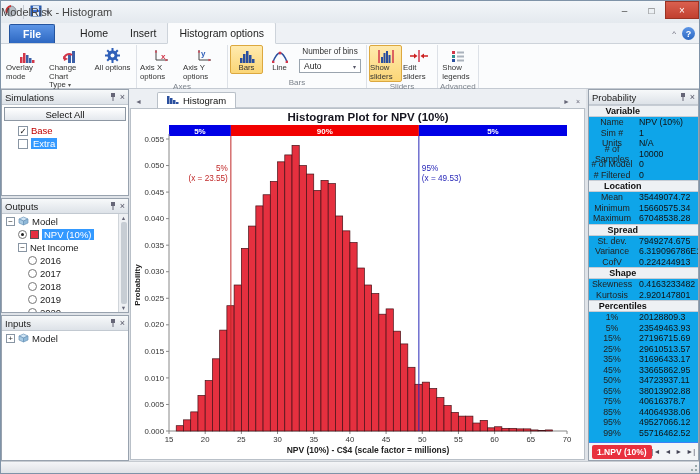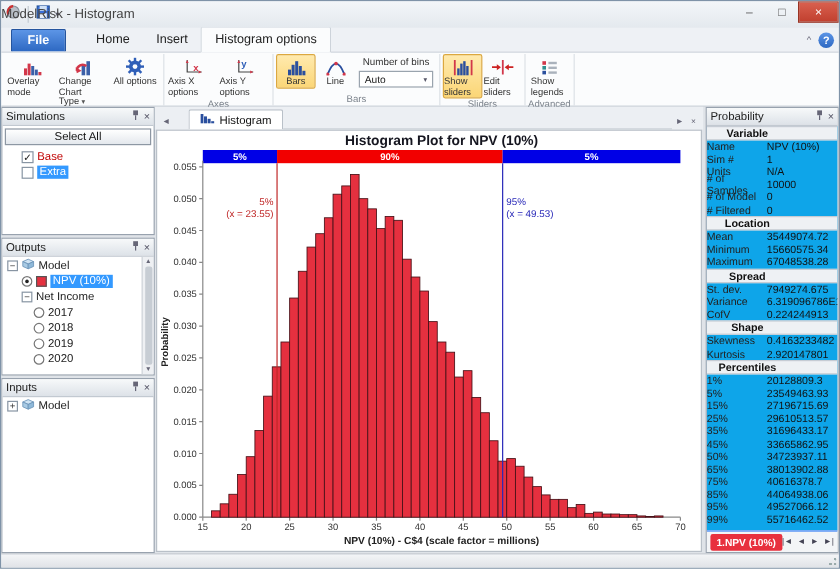--- a/index.html
+++ b/index.html
@@ -72,21 +72,21 @@
   .chartarea{flex:1;background:#fff;border:1px solid #b9c0c8;margin:0 1px 1px 1px;position:relative;overflow:hidden;}
   .chartarea svg{display:block;}
 
   
   .rightcol{width:113px;display:flex;flex-direction:column;padding-left:2px;}
   .stats-panel{flex:1;}
   .stats-body{flex:1;background:#0ea5e9;font-size:8.8px;overflow:hidden;}
   .shead{font-weight:bold;font-size:9px;border-top:1px solid #c6ccd4;border-bottom:1px solid #c6ccd4;background:#eef1f4;height:12px;display:flex;align-items:center;color:#111;}
   .shead span{width:62%;text-align:center;}
   .srow{display:flex;height:10.5px;align-items:center;color:#222;}
-  .srow .lab{width:50px;flex:none;text-align:left;padding-right:4px;}
+  .srow .lab{width:50px;flex:none;text-align:center;padding-right:4px;}
   .srow .val{color:#111;white-space:nowrap;}
   .badgerow{height:18px;flex:none;display:flex;align-items:center;padding:0 3px;background:#f3f5f7;border-top:1px solid #3b82f6;}
   .badge{background:#e8303e;color:#fff;font-size:8.5px;font-weight:bold;padding:2px 5px;border-radius:2px;}
   .navbtns{margin-left:auto;display:flex;gap:4px;font-size:7px;color:#445;}
 
   
   .statusbar{height:14px;background:linear-gradient(#f4f5f7,#dcdfe4);border-top:1px solid #c6cbd1;position:relative;}
   .grip{position:absolute;right:2px;bottom:2px;width:8px;height:8px;background:
     radial-gradient(circle at 7px 1px,#9aa 1px,transparent 1.2px),
     radial-gradient(circle at 7px 5px,#9aa 1px,transparent 1.2px),
@@ -343,20 +343,24 @@
           <div class="trow ind1">
             <span class="radio on"></span>
             <span class="chip"></span>
             <span class="sel-label">NPV (10%)</span>
           </div>
           <div class="trow ind1">
             <span class="expander">−</span>
             <span>Net Income</span>
           </div>
           <div>
+              <div class="trow ind2">
+                <span class="radio"></span>
+                <span>2016</span>
+              </div>
               <div class="trow ind2">
                 <span class="radio"></span>
                 <span>2017</span>
               </div>
               <div class="trow ind2">
                 <span class="radio"></span>
                 <span>2018</span>
               </div>
               <div class="trow ind2">
                 <span class="radio"></span>

